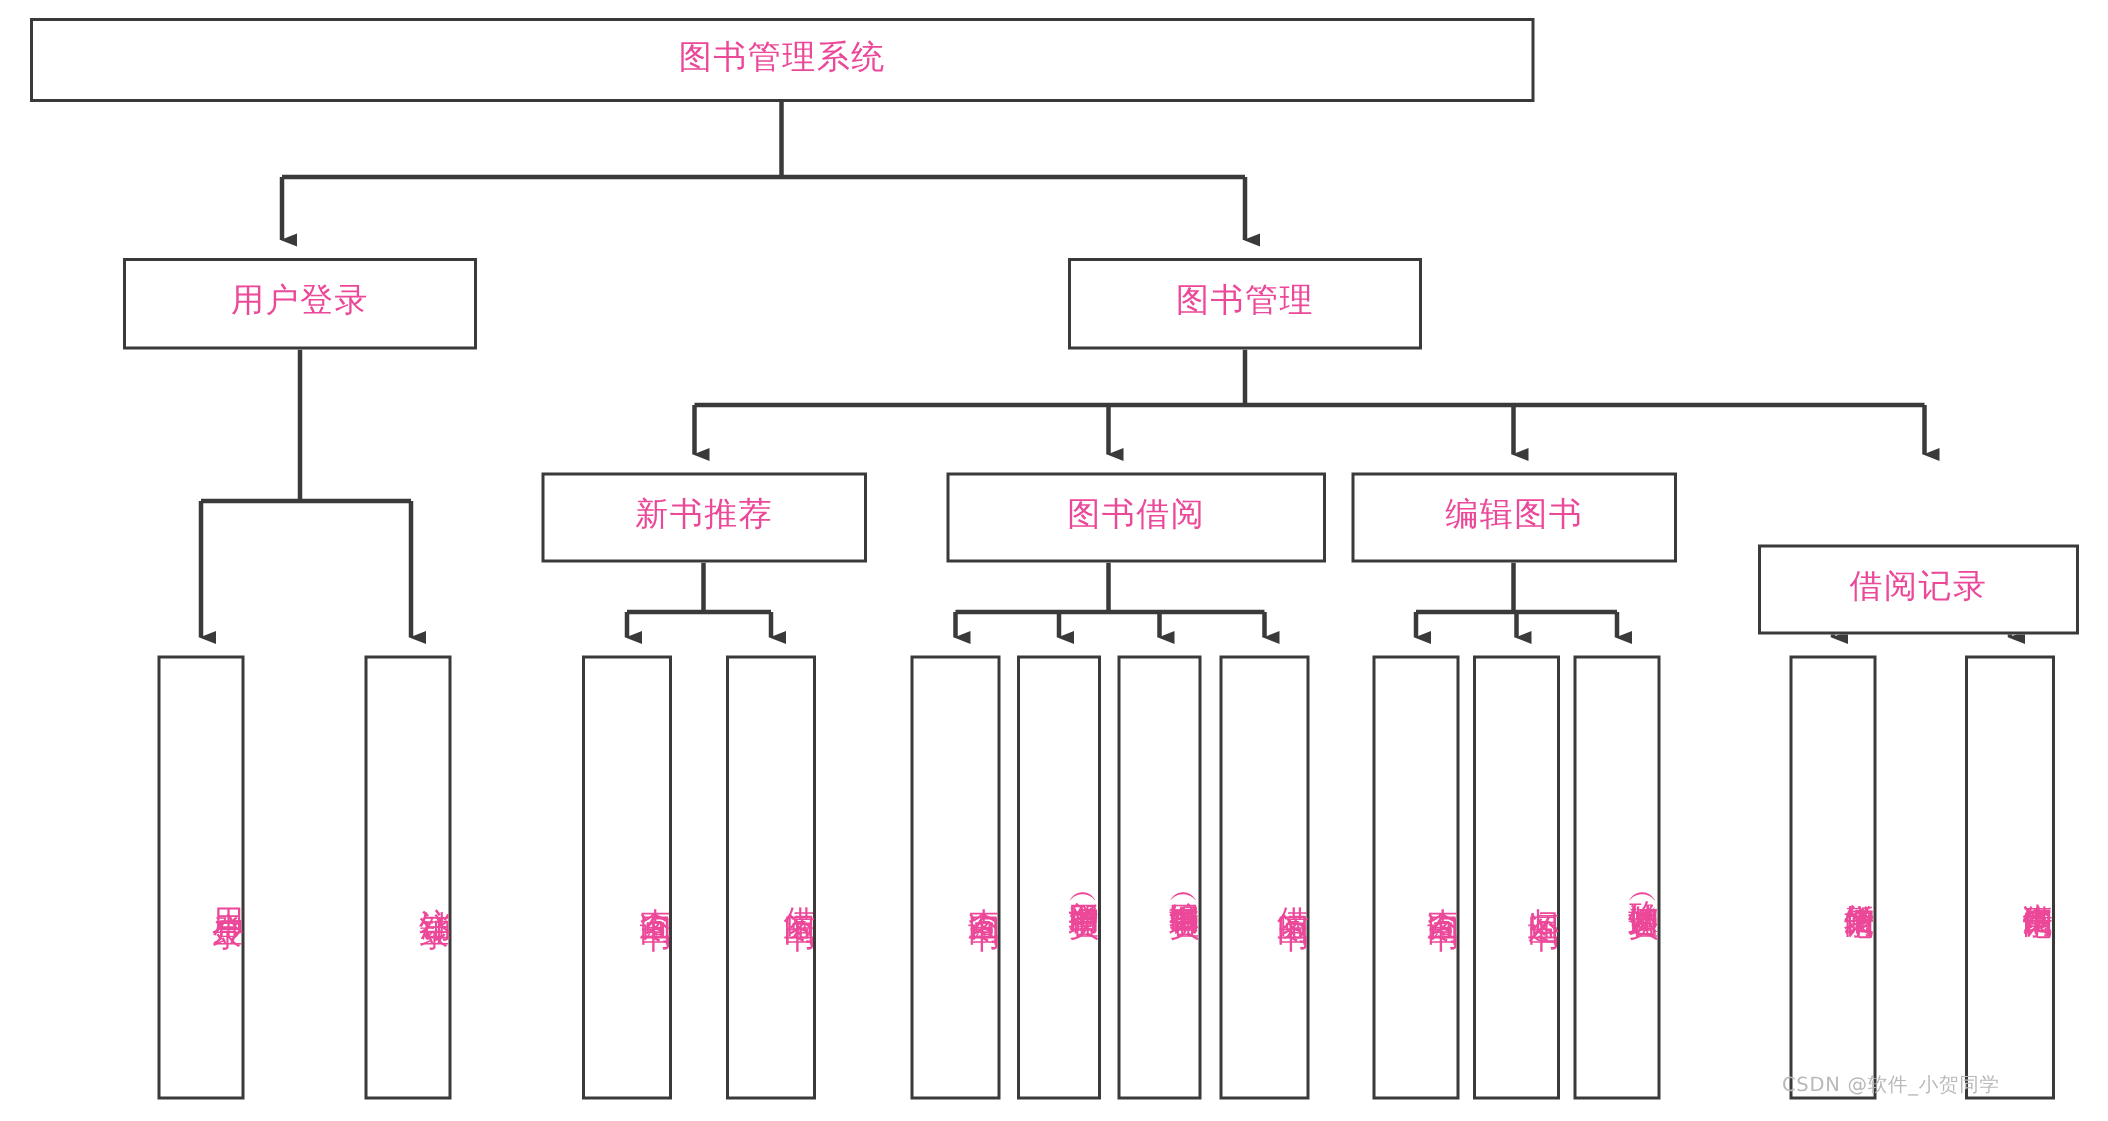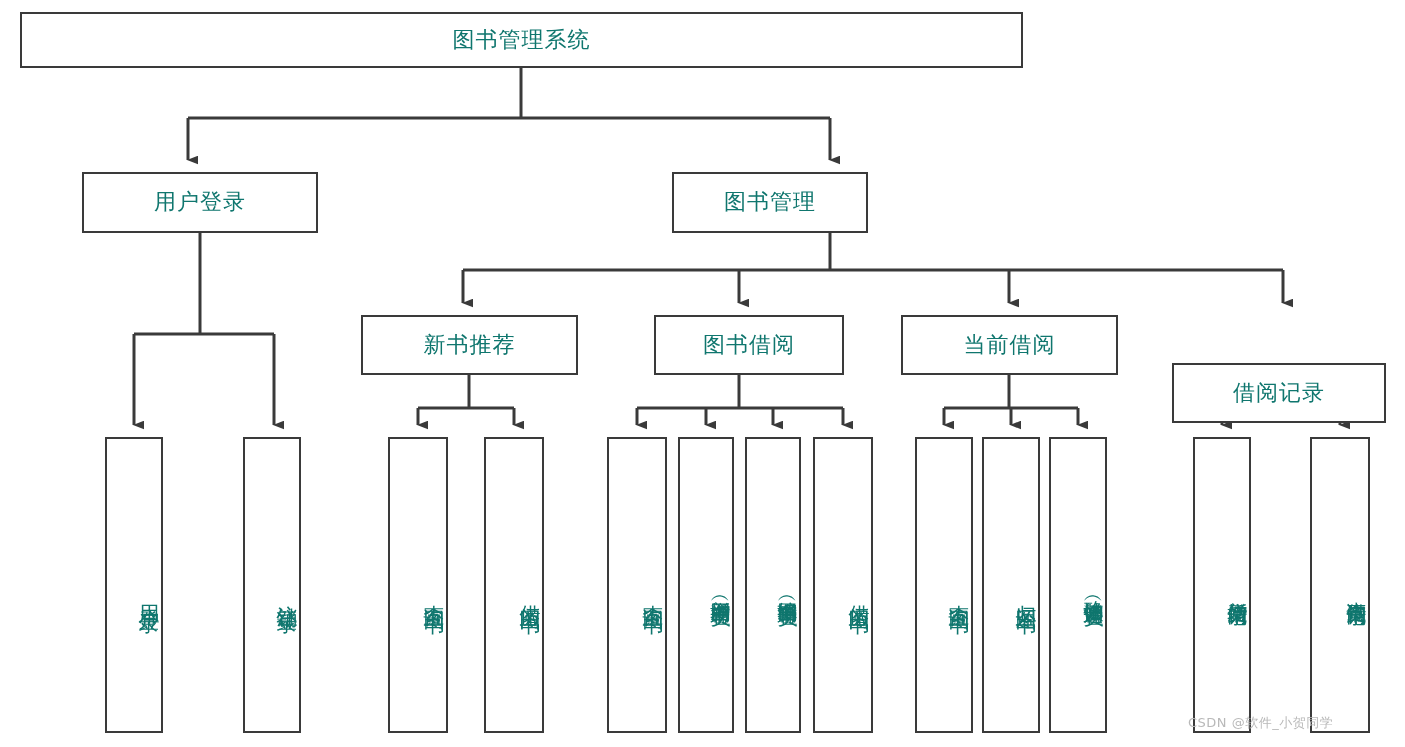--- a/index.html
+++ b/index.html
@@ -25,22 +25,23 @@
     height: 747px;
   }
   .node {
     position: absolute;
     box-sizing: border-box;
     border: 2.5px solid #3a3a3a;
     background: #ffffff;
     display: flex;
     align-items: center;
     justify-content: center;
-    color: #0f766e;
+    color: #ec4899;
     z-index: 2;
+    font-family: Liberation Mono, monospace;
   }
   .node.horiz {
     font-size: 22px;
     letter-spacing: 1px;
     line-height: 1.2;
   }
   .node.vert {
     writing-mode: vertical-rl;
     text-orientation: upright;
     font-size: 21px;
@@ -119,25 +120,25 @@
       <path d="M1279,375 L1279,408"></path>
       <path d="M1222,408 L1340,408"></path>
       <path d="M1222,408 L1222,425" marker-end="url(#arrow)"></path>
       <path d="M1340,408 L1340,425" marker-end="url(#arrow)"></path>
     </g>
   </svg>
 
   <div class="node horiz" id="node-root" style="left: 20px; top: 12px; width: 1003px; height: 56px;">图书管理系统</div>
 
   <div class="node horiz" id="node-l2-0" style="left: 82px; top: 172px; width: 236px; height: 61px;">用户登录</div>
-  <div class="node horiz" id="node-l2-1" style="left: 672px; top: 172px; width: 196px; height: 61px;">图书管理</div>
+  <div class="node horiz" id="node-l2-1" style="left: 712px; top: 172px; width: 236px; height: 61px;">图书管理</div>
 
   <div class="node horiz" id="node-l3-0" style="left: 361px; top: 315px; width: 217px; height: 60px;">新书推荐</div>
-  <div class="node horiz" id="node-l3-1" style="left: 654px; top: 315px; width: 190px; height: 60px;">图书借阅</div>
-  <div class="node horiz" id="node-l3-2" style="left: 901px; top: 315px; width: 217px; height: 60px;">当前借阅</div>
+  <div class="node horiz" id="node-l3-1" style="left: 631px; top: 315px; width: 253px; height: 60px;">图书借阅</div>
+  <div class="node horiz" id="node-l3-2" style="left: 901px; top: 315px; width: 217px; height: 60px;">编辑图书</div>
   <div class="node horiz" id="node-l3-3" style="left: 1172px; top: 315px; width: 214px; height: 60px; margin-top: 48px;">借阅记录</div>
 
   <div class="node vert" id="node-leaf-0" style="left: 105px; top: 437px; width: 58px; height: 296px;">用户登录</div>
   <div class="node vert" id="node-leaf-1" style="left: 243px; top: 437px; width: 58px; height: 296px;">注销登录</div>
   <div class="node vert" id="node-leaf-2" style="left: 388px; top: 437px; width: 60px; height: 296px;">查询图书</div>
   <div class="node vert" id="node-leaf-3" style="left: 484px; top: 437px; width: 60px; height: 296px;">借阅图书</div>
   <div class="node vert" id="node-leaf-4" style="left: 607px; top: 437px; width: 60px; height: 296px;">查询图书</div>
   <div class="node vert tall" id="node-leaf-5" style="left: 678px; top: 437px; width: 56px; height: 296px;">新增图书（管理员）</div>
   <div class="node vert tall" id="node-leaf-6" style="left: 745px; top: 437px; width: 56px; height: 296px;">编辑图书（管理员）</div>
   <div class="node vert" id="node-leaf-7" style="left: 813px; top: 437px; width: 60px; height: 296px;">借阅图书</div>

